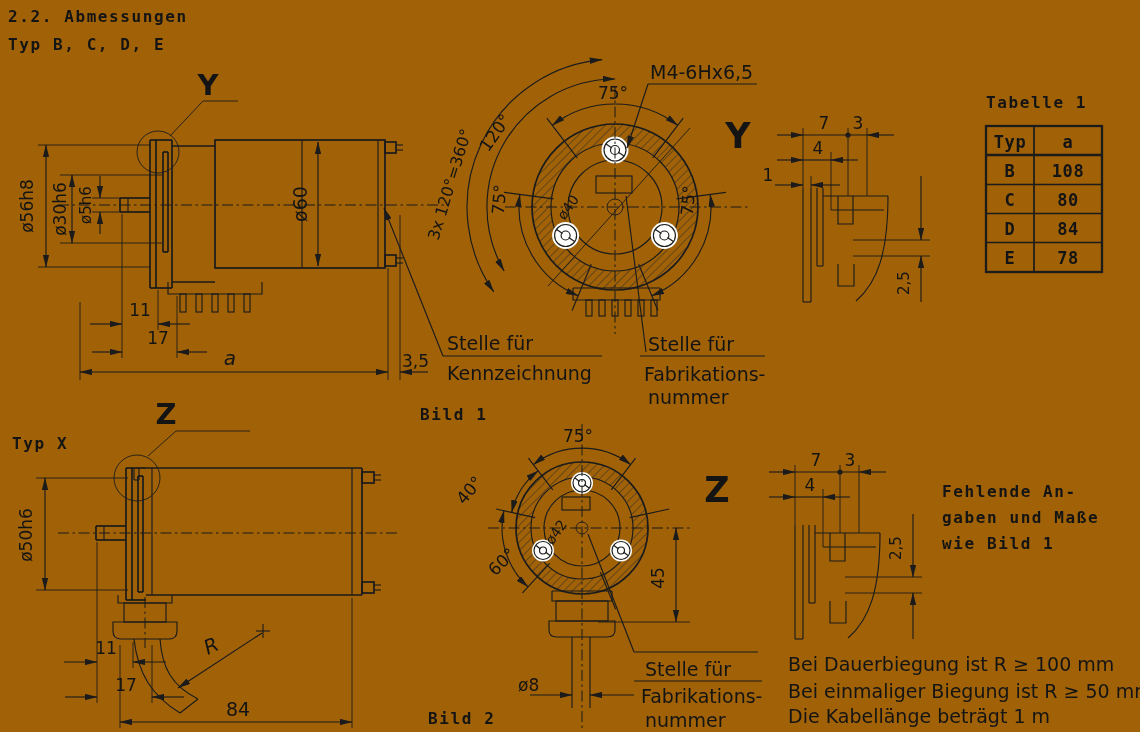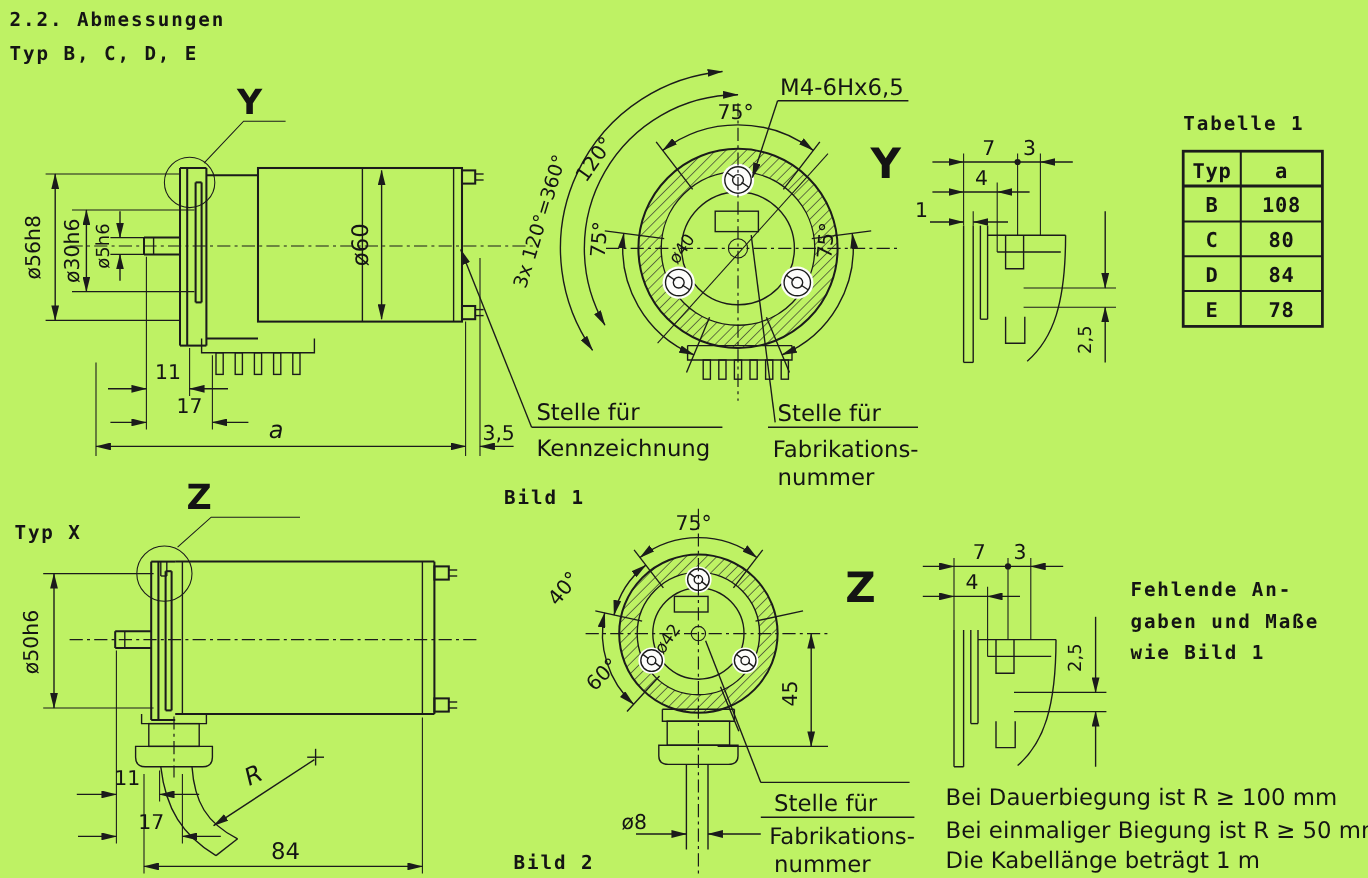--- a/index.html
+++ b/index.html
@@ -1,16 +1,16 @@
 <!DOCTYPE html>
 <html><head>
 <meta charset="utf-8">
 <style>
   html,body{margin:0;padding:0;background:#ffffff;}
-  .page{position:relative;width:1140px;height:732px;background:#bef264;overflow:hidden;}
+  .page{position:relative;width:1140px;height:732px;background:#a16207;overflow:hidden;}
   svg{position:absolute;left:0;top:0;}
   .ln{stroke:#1b1b1b;stroke-width:1.7;fill:none;stroke-linecap:butt;}
   .md{stroke-width:1.15;}
   .tn{stroke-width:.9;}
   .th{stroke-width:2.3;}
   .cl{stroke:#1b1b1b;stroke-width:1;fill:none;stroke-dasharray:11 3.5 2.5 3.5;}
   text{fill:#141414;}
   .hd{font-family:"DejaVu Sans",sans-serif;font-size:17px;}
   .h14{font-size:14px;}.h15{font-size:15px;}.h16{font-size:16px;}.h19{font-size:19px;}.h20{font-size:20px;}
   .it{font-style:italic;}

